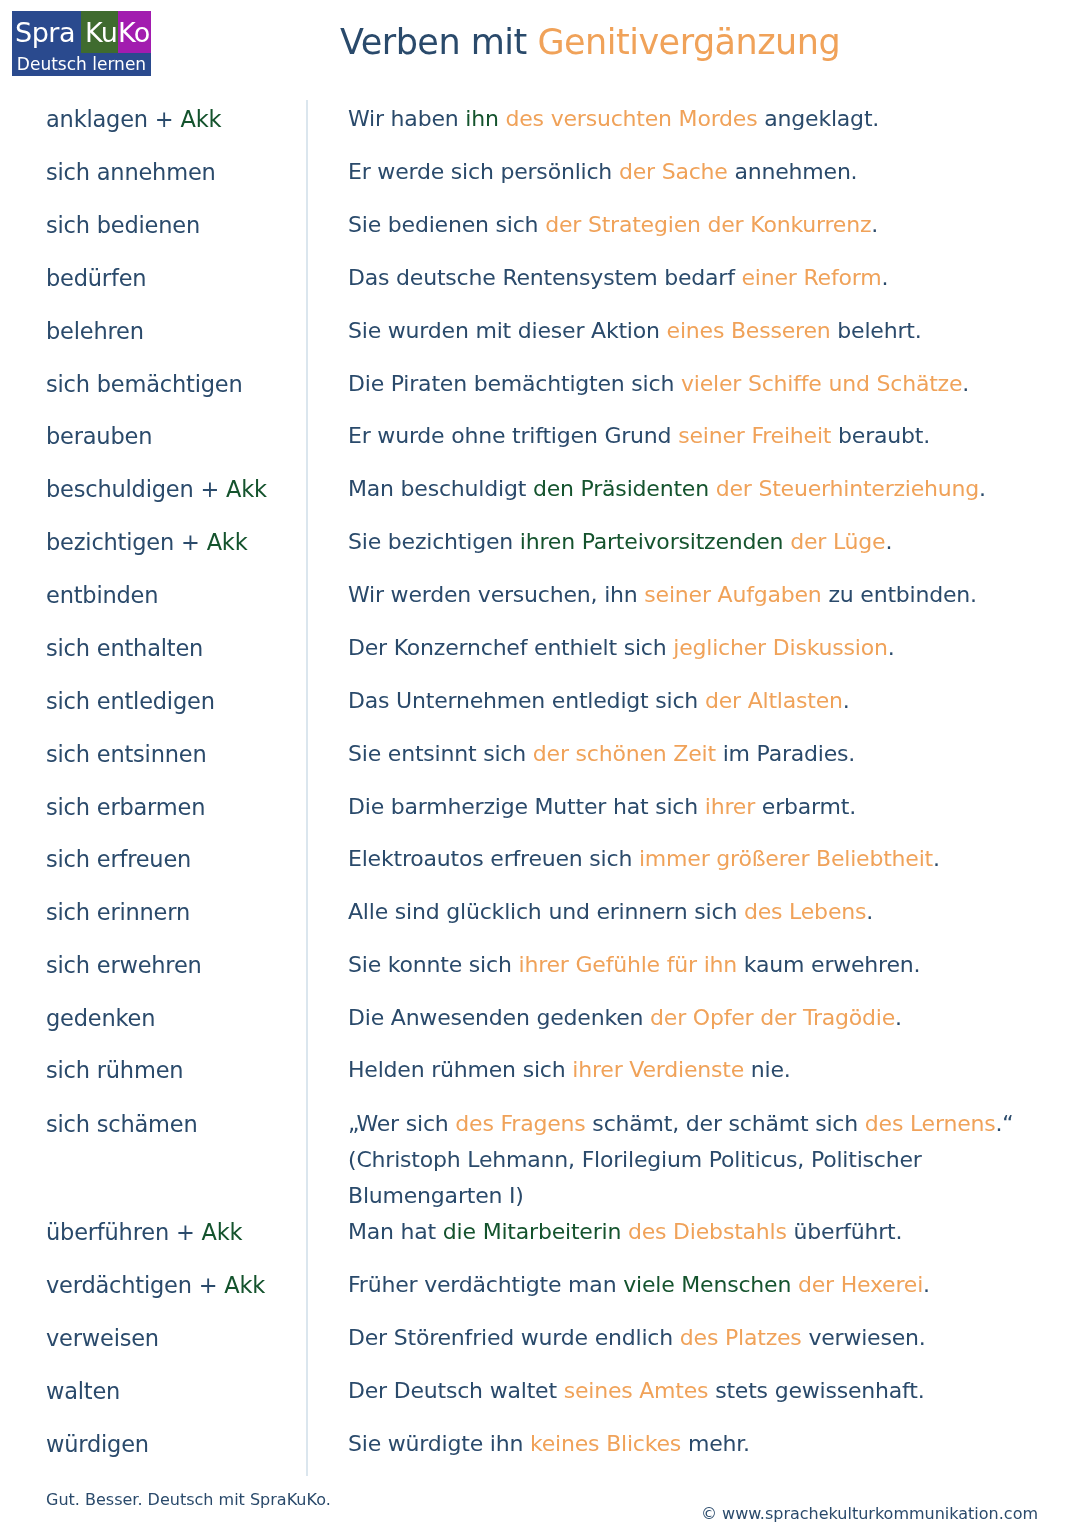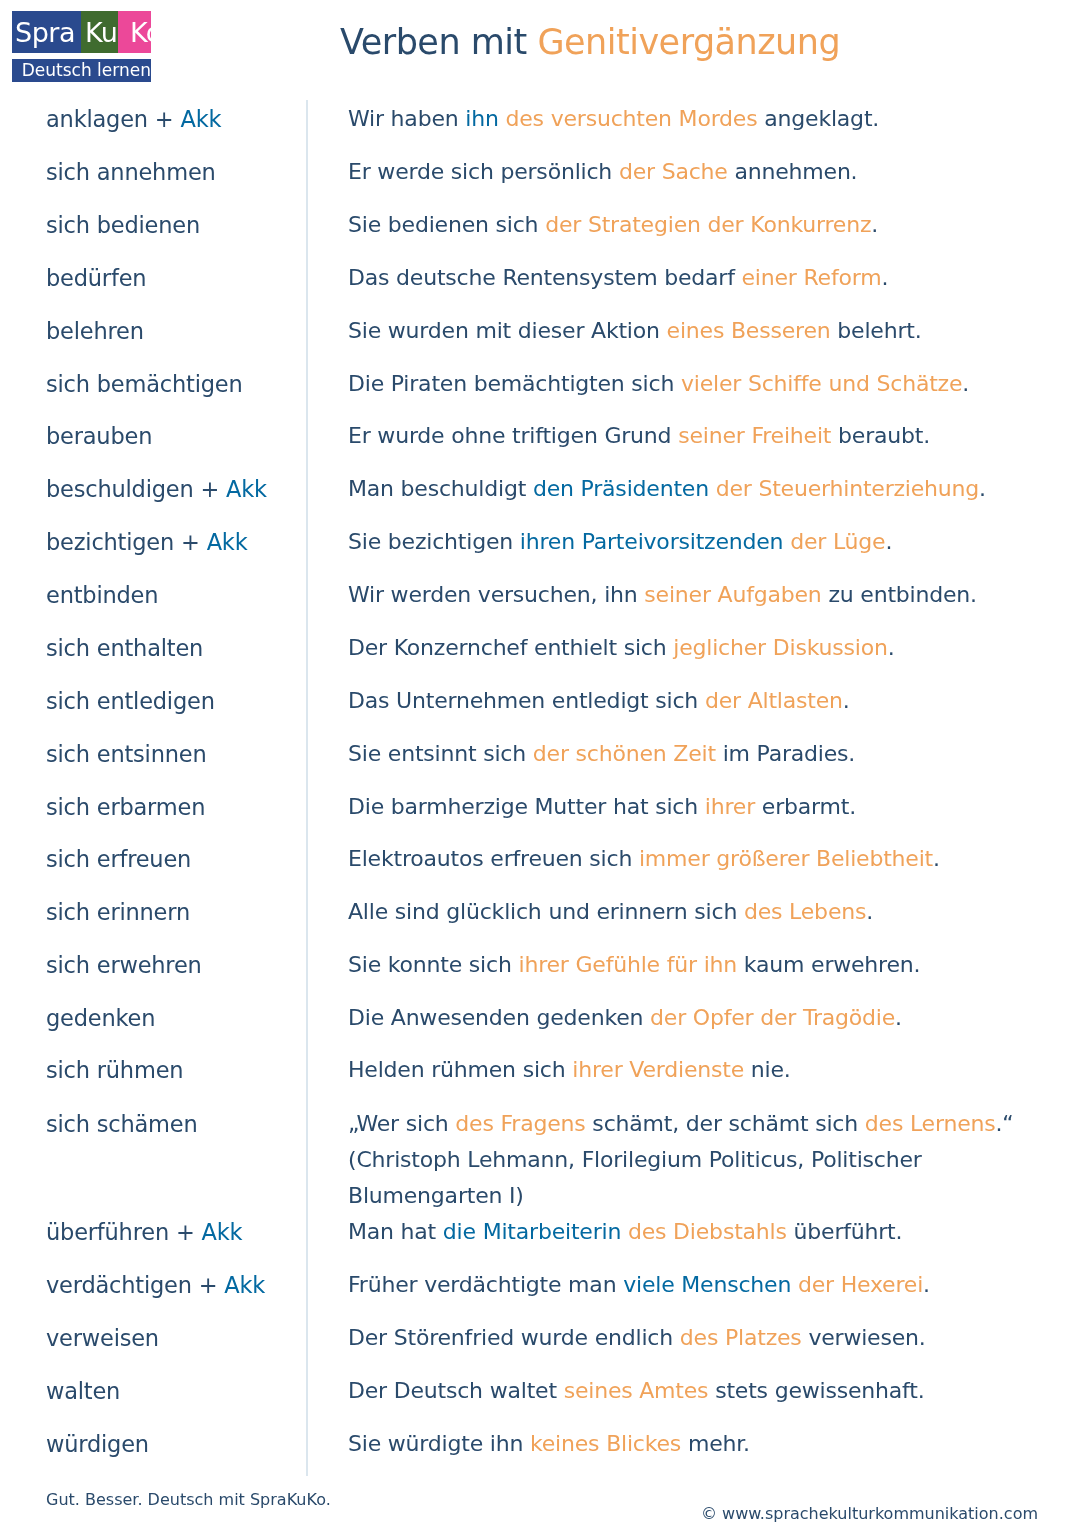--- a/index.html
+++ b/index.html
@@ -4,40 +4,40 @@
 <style>
   html, body { margin:0; padding:0; background:#ffffff; }
   body {
     width:1086px; height:1536px; position:relative; overflow:hidden;
     font-family:"DejaVu Sans", "Liberation Sans", sans-serif;
     color:#2a4a6b;
   }
   .logo { position:absolute; left:12px; top:11px; width:139px; height:67px; }
   .logo-top { display:flex; height:42px; }
   .logo-seg { height:42px; color:#ffffff; font-size:27px; line-height:44px; letter-spacing:-0.5px; }
-  .logo-bottom { margin-top:6px; height:23px; background:#2a4a8e; color:#fff; font-size:17px; line-height:23px; text-align:right; }
+  .logo-bottom { margin-top:0; height:23px; background:#2a4a8e; color:#fff; font-size:17px; line-height:23px; text-align:center; }
   .title { position:absolute; left:340px; top:18px; font-size:35px; line-height:48px; letter-spacing:-0.5px; white-space:nowrap; }
   .divider { position:absolute; left:306px; top:100px; width:2px; height:1376px; background:#dbe6ee; }
   .row { position:absolute; left:0; width:1086px; }
   .verb { position:absolute; left:46px; font-size:22.5px; line-height:36px; white-space:nowrap; letter-spacing:-0.2px; }
   .ex { position:absolute; left:348px; width:710px; font-size:22px; line-height:36px; letter-spacing:-0.2px; }
   .seg-n { color:#2a4a6b; }
   .seg-g { color:#f0a259; }
-  .seg-a { color:#0369a1; }
+  .seg-a { color:#14532d; }
   .footer-left { position:absolute; left:46px; top:1490px; font-size:16px; color:#2a4a6b;text-align:center; }
   .footer-right { position:absolute; right:48px; top:1490px; font-size:16px; color:#2a4a6b;margin-top:14px; }
 </style>
 </head>
 <body>
 
 <div class="logo">
   <div class="logo-top" id="logo-top">
       <div class="logo-seg" style="background: rgb(42, 74, 142); width: 69px; padding-left: 3px; box-sizing: border-box;">Spra</div>
       <div class="logo-seg" style="background: rgb(63, 107, 47); width: 37px; padding-left: 4px; box-sizing: border-box;">Ku</div>
-      <div class="logo-seg" style="background: #ec4899; width: 33px; padding-left: 12px; box-sizing: border-box;">Ko</div>
+      <div class="logo-seg" style="background: #a21caf; width: 33px; padding-left: 0px; box-sizing: border-box;">Ko</div>
     </div>
   <div class="logo-bottom">Deutsch lernen</div>
 </div>
 
 <h1 class="title" style="margin:0;font-weight:normal;text-align:center;">
   <span style="color:#2a4a6b">Verben mit </span><span style="color:#f0a259">Genitivergänzung</span>
 </h1>
 
 <div class="divider"></div>
 

